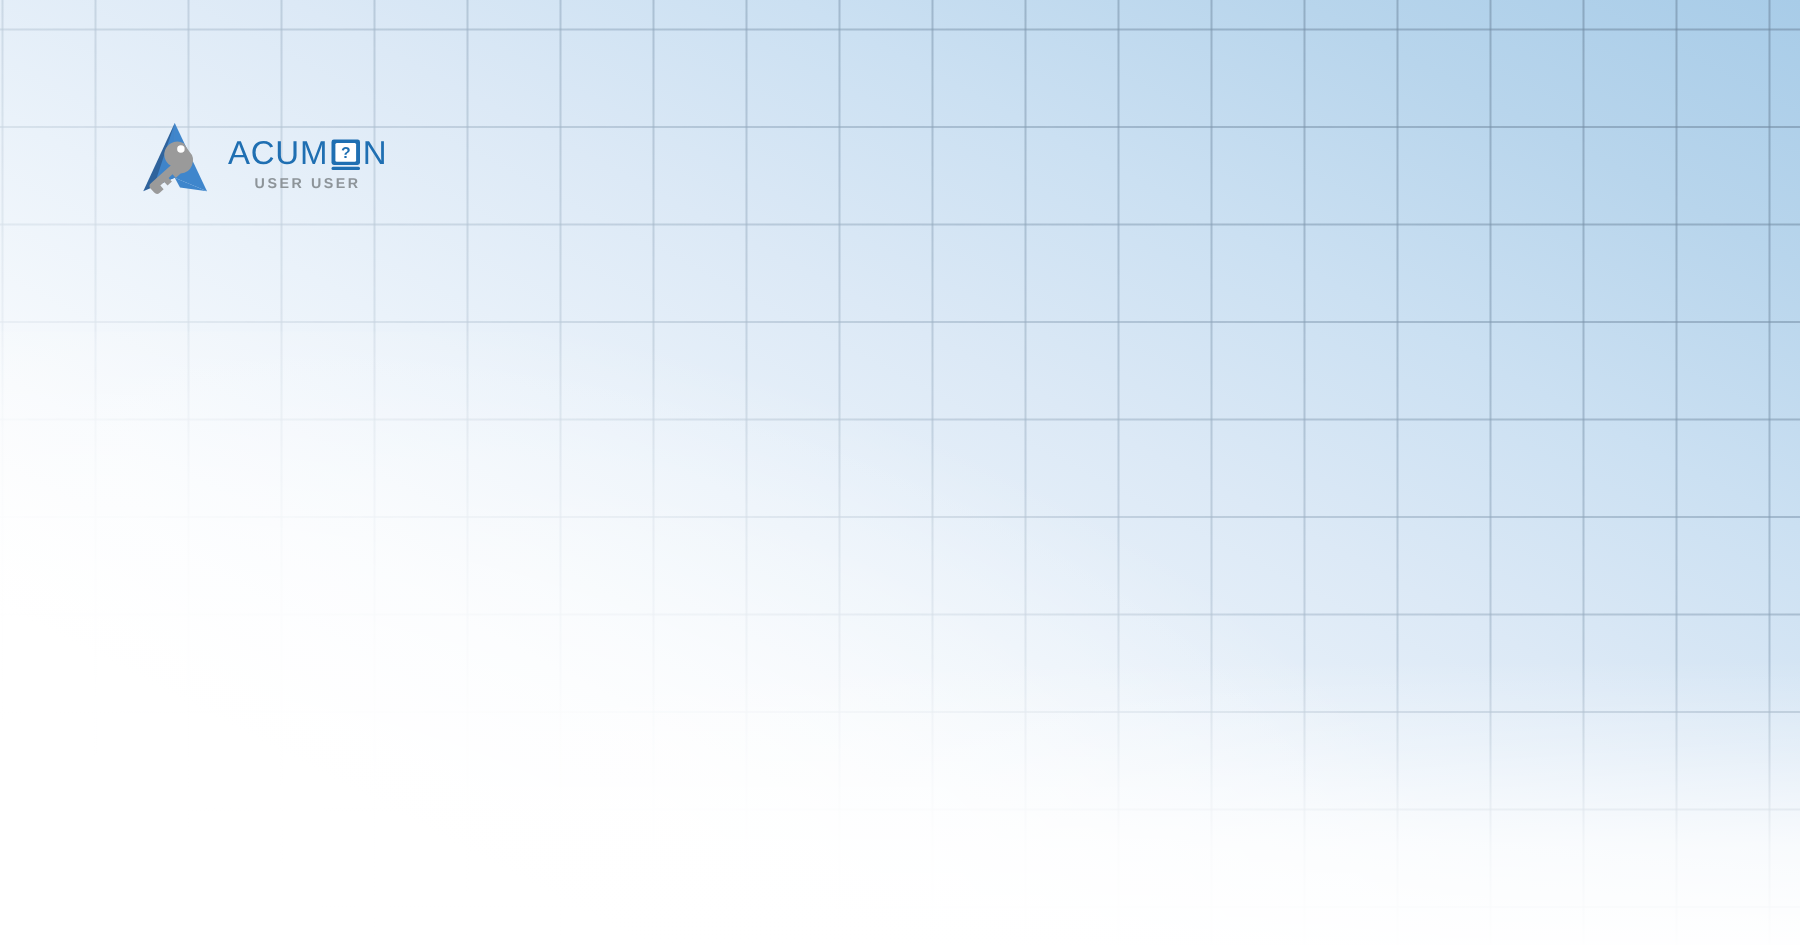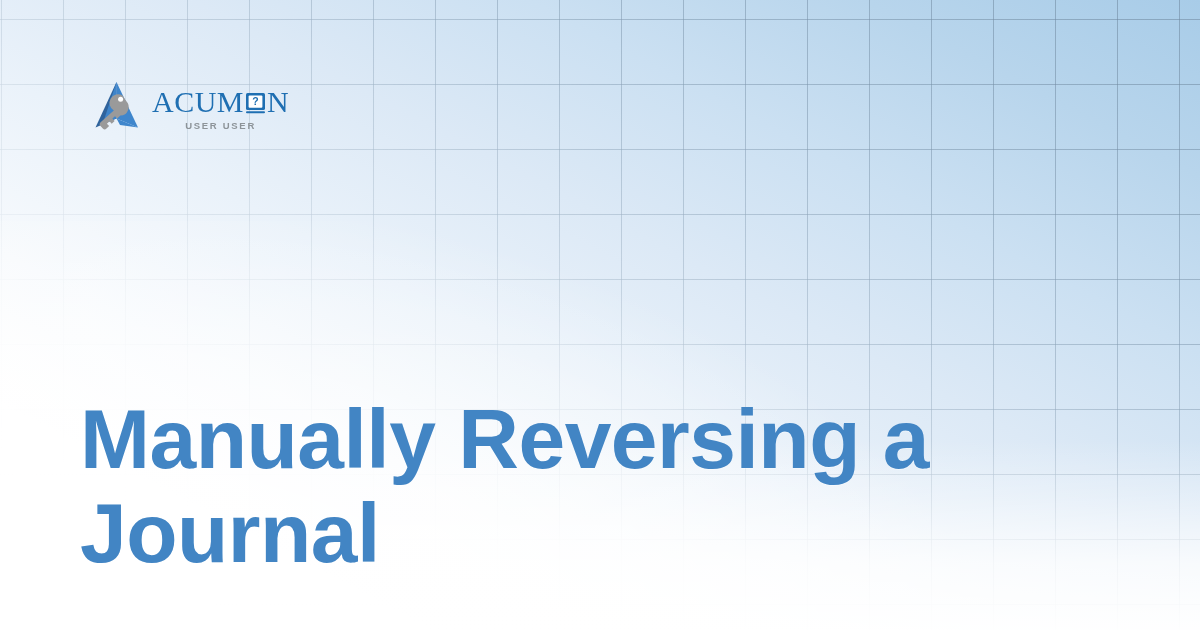--- a/index.html
+++ b/index.html
@@ -127,22 +127,22 @@
     align-items: center;
     justify-content: center;
     padding-top: 2px;
   }
   .logo-name {
     display: flex;
     align-items: center;
     line-height: 1;
   }
   .logo-name .wm {
-    font-family: Liberation Serif, serif;
-    font-size: 30px;
+    font-family: Liberation Sans, sans-serif;
+    font-size: 22px;
     font-weight: 400;
     letter-spacing: 0.5px;
     color: #1f6fb2;
     line-height: 1;
   }
   .logo-book {
     width: 21px;
     height: 23px;
     margin: 0 1px;
     position: relative;
@@ -217,16 +217,14 @@
             <rect x="1" y="19.2" width="19" height="2.1" rx="1" fill="#1f6fb2"></rect>
           </svg>
         </span>
         <span class="wm">N</span>
       </div>
       <div class="logo-tag">USER USER</div>
     </div>
 
   </div>
 
-  <h1 class="headline">Manually Reversing a
-Journal</h1>
 
 </div>
 
 </body></html>

